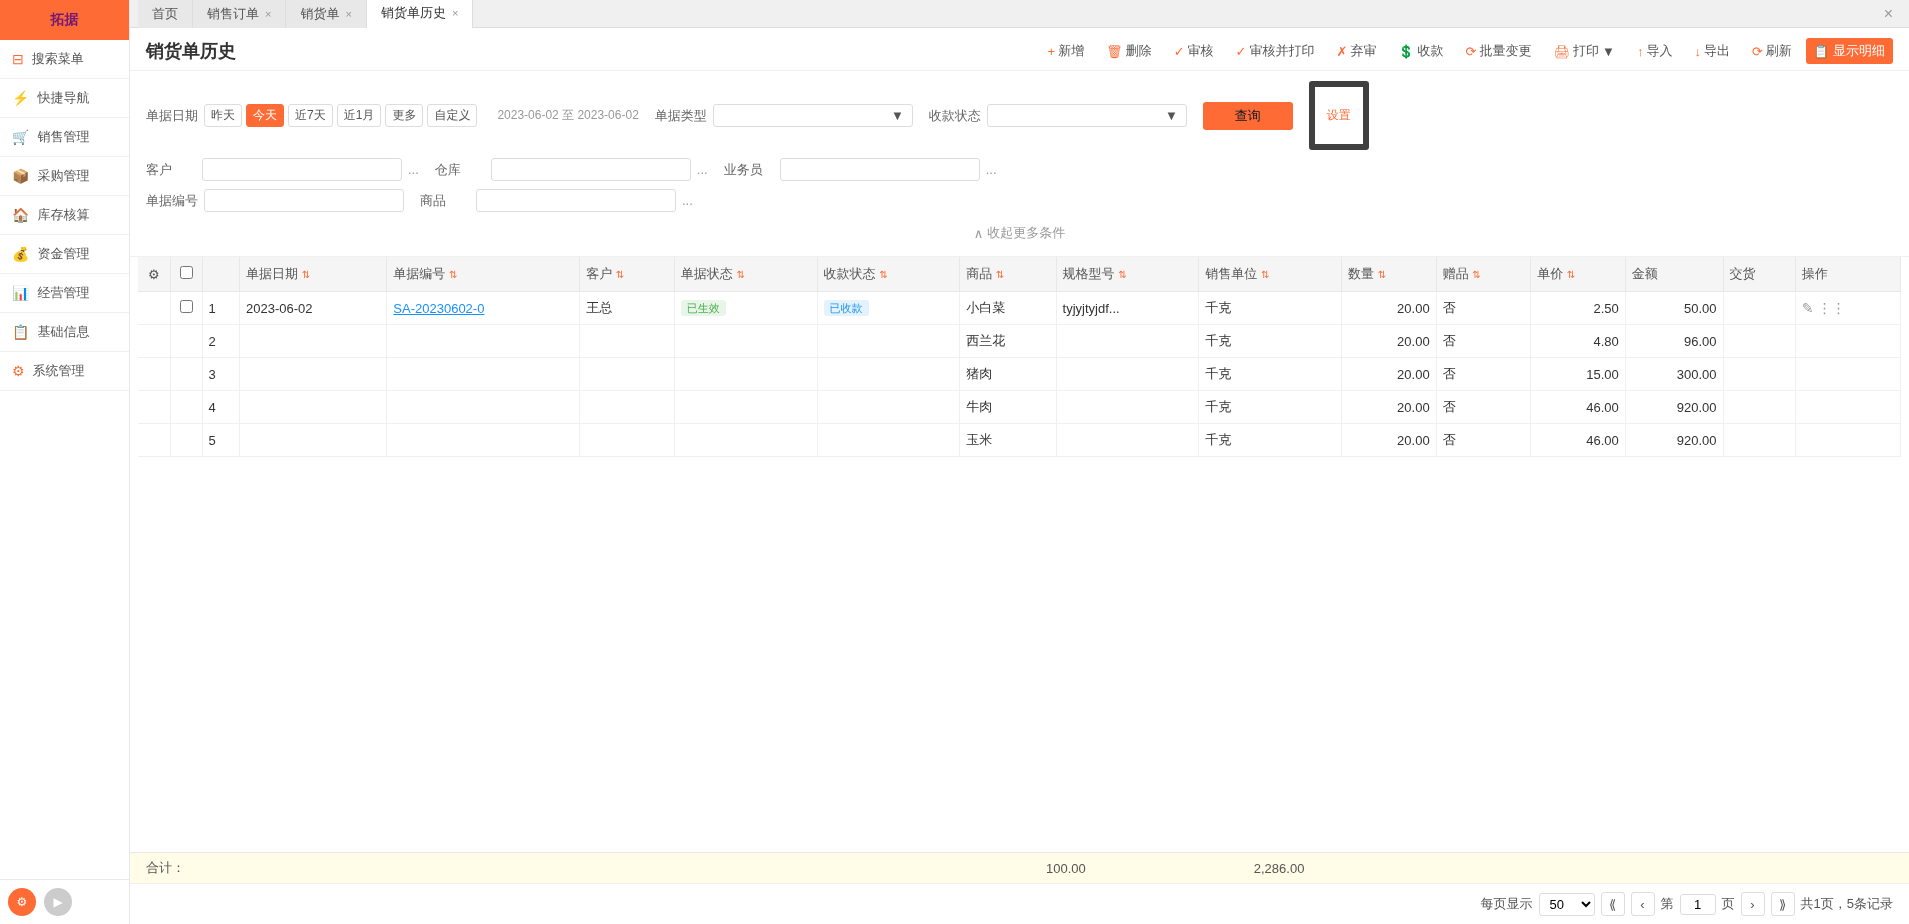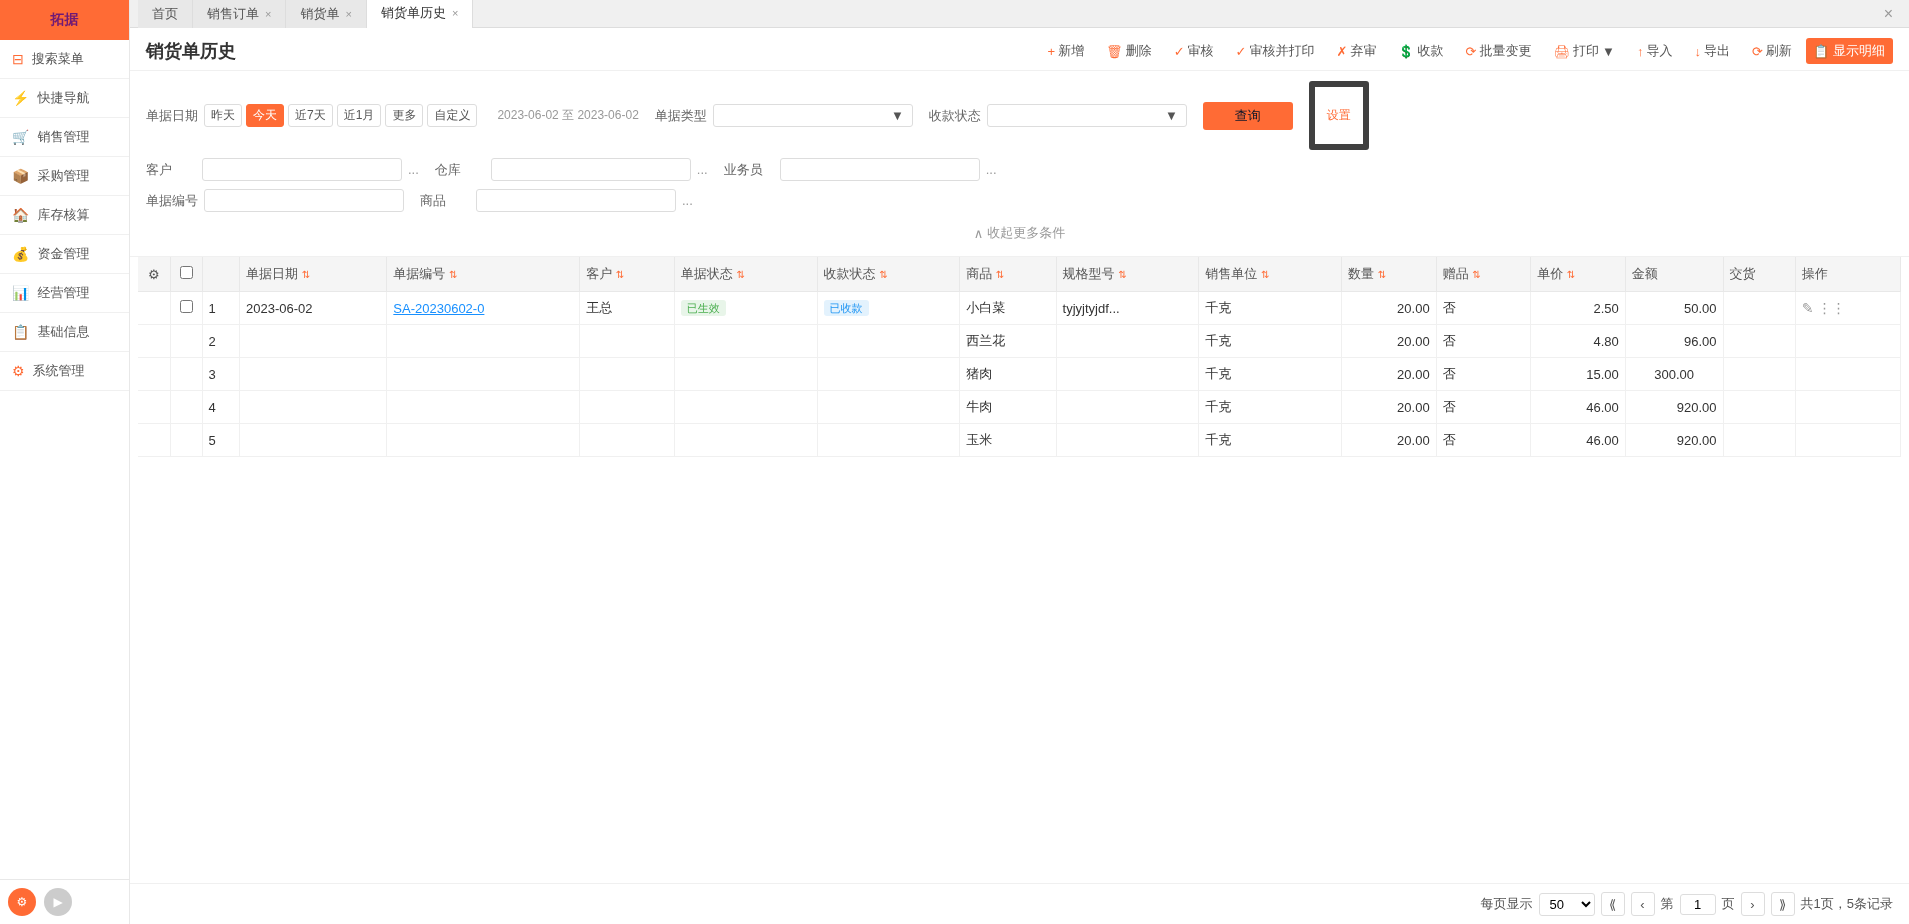--- a/index.html
+++ b/index.html
@@ -621,21 +621,21 @@
     <td><span class="link-text"></span></td>
     <td></td>
     <td></td>
     <td></td>
     <td>猪肉</td>
     <td></td>
     <td>千克</td>
     <td style="text-align:right;">20.00</td>
     <td>否</td>
     <td style="text-align:right;">15.00</td>
-    <td style="text-align:center;">300.00</td>
+    <td style="text-align:right;">300.00</td>
     <td></td>
     <td>
       
     </td>
   </tr>
             <tr>
     <td></td>
     <td style="text-align:center;"></td>
     <td>4</td>
     <td></td>
@@ -673,20 +673,25 @@
     <td style="text-align:right;">920.00</td>
     <td></td>
     <td>
       
     </td>
   </tr>
           </tbody>
       </table>
     </div>
 
+    <div class="table-footer">
+      <span class="summary-label">合计：</span>
+      <span style="margin-left: 840px;">100.00</span>
+      <span style="margin-left: 168px;">2,286.00</span>
+    </div>
 
     <div class="pagination">
       <span>每页显示</span>
       <select class="page-size-select">
         <option>50</option>
         <option>20</option>
         <option>100</option>
         <option>200</option>
       </select>
       <button class="page-nav-btn">⟪</button>

